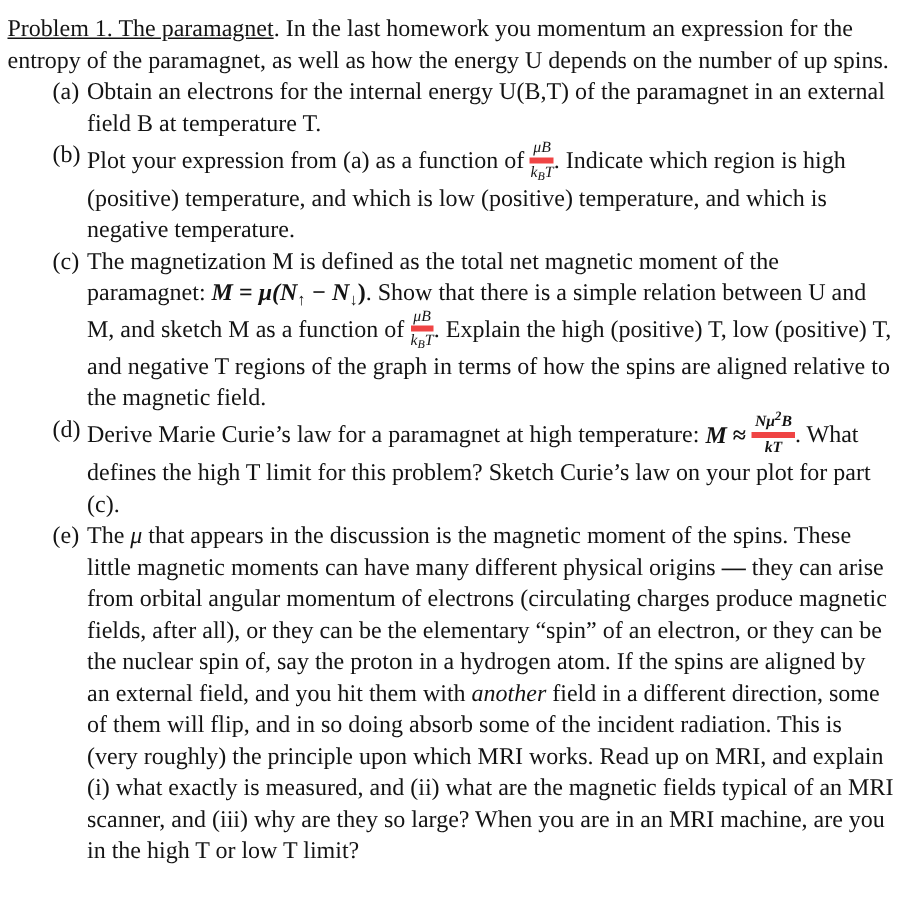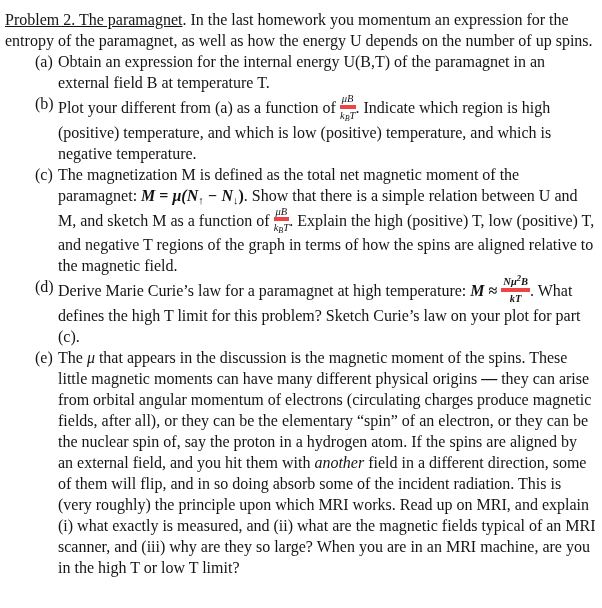--- a/index.html
+++ b/index.html
@@ -28,30 +28,30 @@
   .frac .num { display: block; border-bottom: 4px solid #ef4444; padding: 0 2px; text-align: center; }
   .frac .den { display: block; padding-top: 1px; }
   .frac sub.small { font-size: 8px; line-height: 0; vertical-align: -2px; font-style: italic; }
   b.dash { font-weight: bold; }
 </style>
 </head>
 <body>
 
 <div class="page">
 
-  <p class="intro"><span class="u">Problem 2. The paramagnet</span><span>. In the last homework you momentum an expression for the entropy of the paramagnet, as well as how the energy U depends on the number of up spins.</span></p>
+  <p class="intro"><span class="u">Problem 1. The paramagnet</span><span>. In the last homework you momentum an expression for the entropy of the paramagnet, as well as how the energy U depends on the number of up spins.</span></p>
 
   <div class="item">
     <span class="label">(a)</span>
-    <div class="body"><span>Obtain an expression for the internal energy U(B,T) of the paramagnet in an external field B at temperature T.</span></div>
+    <div class="body"><span>Obtain an electrons for the internal energy U(B,T) of the paramagnet in an external field B at temperature T.</span></div>
   </div>
 
   <div class="item">
     <span class="label">(b)</span>
-    <div class="body"><span>Plot your different from (a) as a function of </span><span class="frac"><span class="num">μB</span><span class="den"><span>k</span><sub class="small">B</sub><span>T</span></span></span><span>. Indicate which region is high (positive) temperature, and which is low (positive) temperature, and which is negative temperature.</span></div>
+    <div class="body"><span>Plot your expression from (a) as a function of </span><span class="frac"><span class="num">μB</span><span class="den"><span>k</span><sub class="small">B</sub><span>T</span></span></span><span>. Indicate which region is high (positive) temperature, and which is low (positive) temperature, and which is negative temperature.</span></div>
   </div>
 
   <div class="item">
     <span class="label">(c)</span>
     <div class="body"><span>The magnetization M is defined as the total net magnetic moment of the paramagnet: </span><span class="math"><i>M</i><span> = </span><i>μ(N</i><sub class="arrow">↑</sub><i> − N</i><sub class="arrow">↓</sub><span>)</span></span><span>. Show that there is a simple relation between U and M, and sketch M as a function of </span><span class="frac"><span class="num">μB</span><span class="den"><span>k</span><sub class="small">B</sub><span>T</span></span></span><span>. Explain the high (positive) T, low (positive) T, and negative T regions of the graph in terms of how the spins are aligned relative to the magnetic field.</span></div>
   </div>
 
   <div class="item">
     <span class="label">(d)</span>
     <div class="body"><span>Derive Marie Curie’s law for a paramagnet at high temperature: </span><span class="math"><i>M</i><span> ≈ </span><span class="frac"><span class="num"><span>Nμ</span><sup class="pow">2</sup><span>B</span></span><span class="den">kT</span></span></span><span>. What defines the high T limit for this problem? Sketch Curie’s law on your plot for part (c).</span></div>

